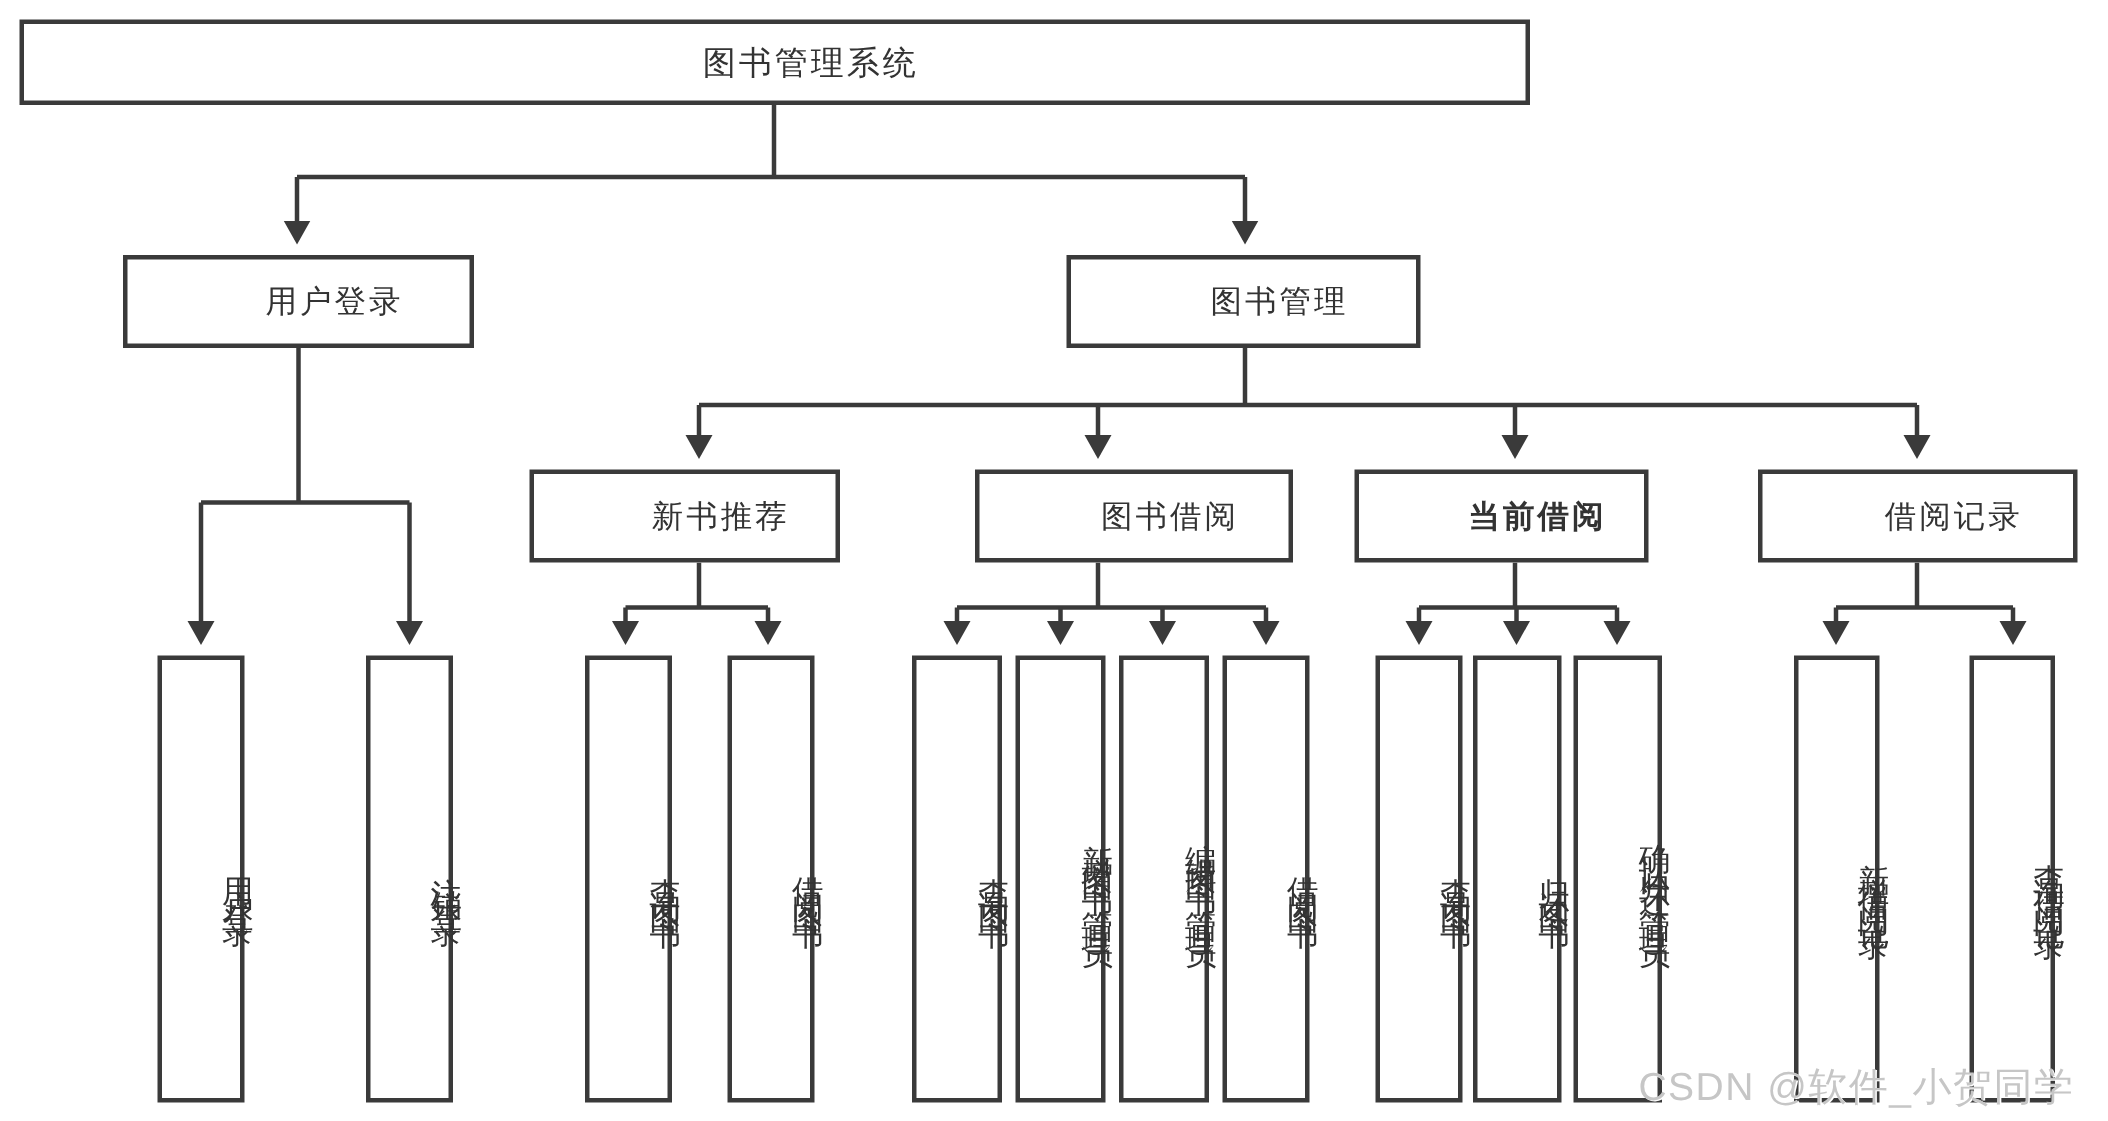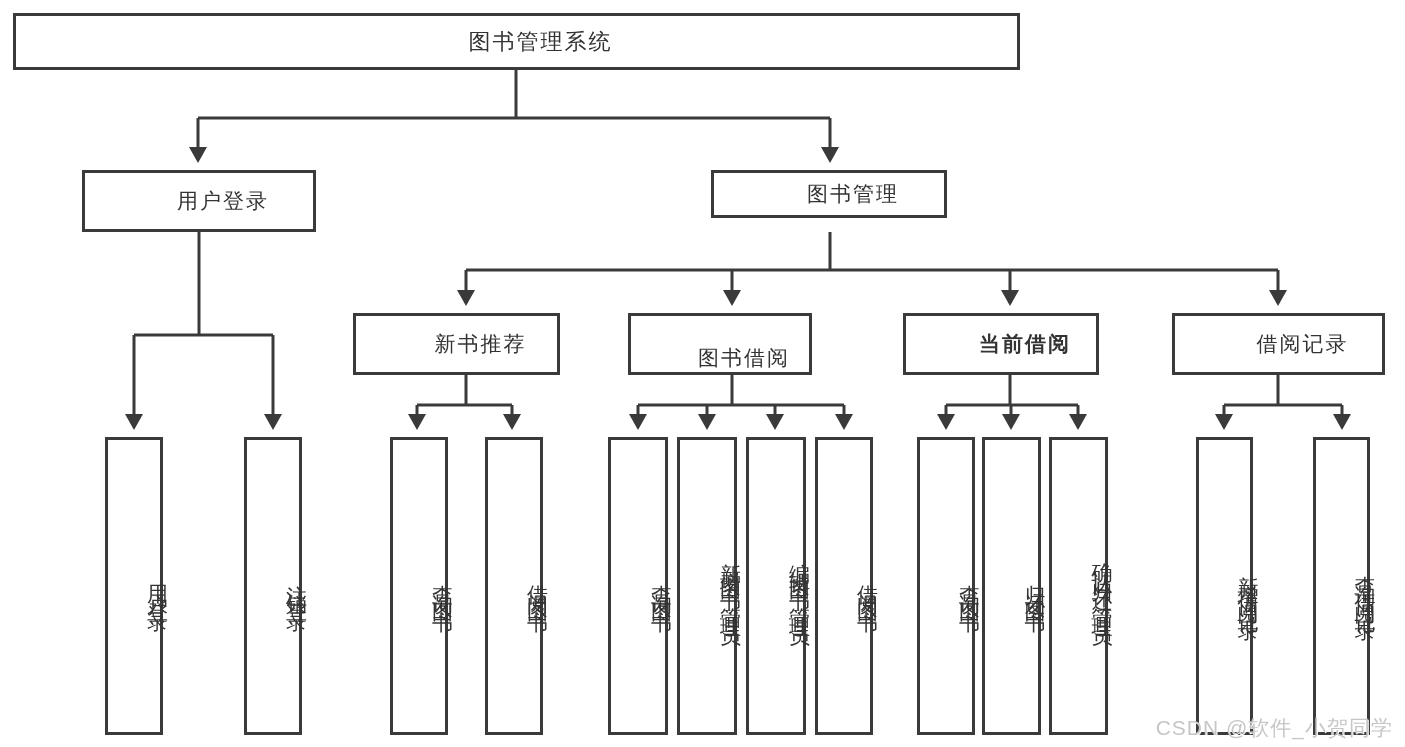--- a/index.html
+++ b/index.html
@@ -15,22 +15,22 @@
     z-index:2;box-sizing:border-box;padding-left:48px;
   }
   .hlabel{font-size:21px;letter-spacing:2px;color:#333333;white-space:nowrap;}
   .root .hlabel{font-size:22px;}
   .leaf{top:437px;height:298px;width:58px;}
   .vlabel{
     writing-mode:vertical-rl;text-orientation:mixed;
     font-size:21px;letter-spacing:9px;line-height:1;color:#333333;
   }
   .watermark{
-    position:absolute;right:12px;bottom:5px;z-index:5;
-    font-size:21px;color:#c6c6c6;letter-spacing:1px;
+    position:absolute;right:22px;bottom:5px;z-index:5;
+    font-size:26px;color:#c6c6c6;letter-spacing:1px;
     text-shadow:1px 1px 0 #ffffff;white-space:nowrap;
   }
 </style>
 </head>
 <body>
 
 <div class="canvas">
 
   <svg class="connectors" width="1405" height="747" viewBox="0 0 1405 747">
     <defs>
@@ -75,28 +75,28 @@
     <path class="ln" marker-end="url(#arrow)" d="M1342,405 L1342,427"></path>
   </svg>
 
   <div class="box root" style="left:13px;top:13px;width:1007px;height:57px;">
     <span class="hlabel">图书管理系统</span>
   </div>
 
   <div class="box" style="left:82px;top:170px;width:234px;height:62px;">
     <span class="hlabel">用户登录</span>
   </div>
-  <div class="box" style="left:711px;top:170px;width:236px;height:48px;">
+  <div class="box" style="left:711px;top:170px;width:236px;height:62px;">
     <span class="hlabel">图书管理</span>
   </div>
 
   <div class="box" style="left:353px;top:313px;width:207px;height:62px;">
     <span class="hlabel">新书推荐</span>
   </div>
-  <div class="box" style="left:628px;top:313px;width:184px;height:62px;align-items:flex-end;">
+  <div class="box" style="left:650px;top:313px;width:212px;height:62px;">
     <span class="hlabel">图书借阅</span>
   </div>
   <div class="box" style="left:903px;top:313px;width:196px;height:62px;font-weight:bold;">
     <span class="hlabel">当前借阅</span>
   </div>
   <div class="box" style="left:1172px;top:313px;width:213px;height:62px;">
     <span class="hlabel">借阅记录</span>
   </div>
 
   <div class="box leaf" style="left:105px;">

